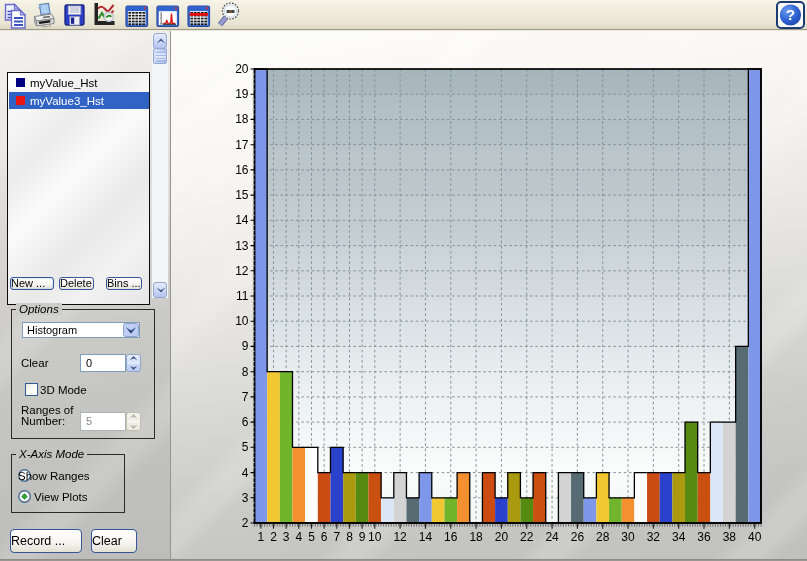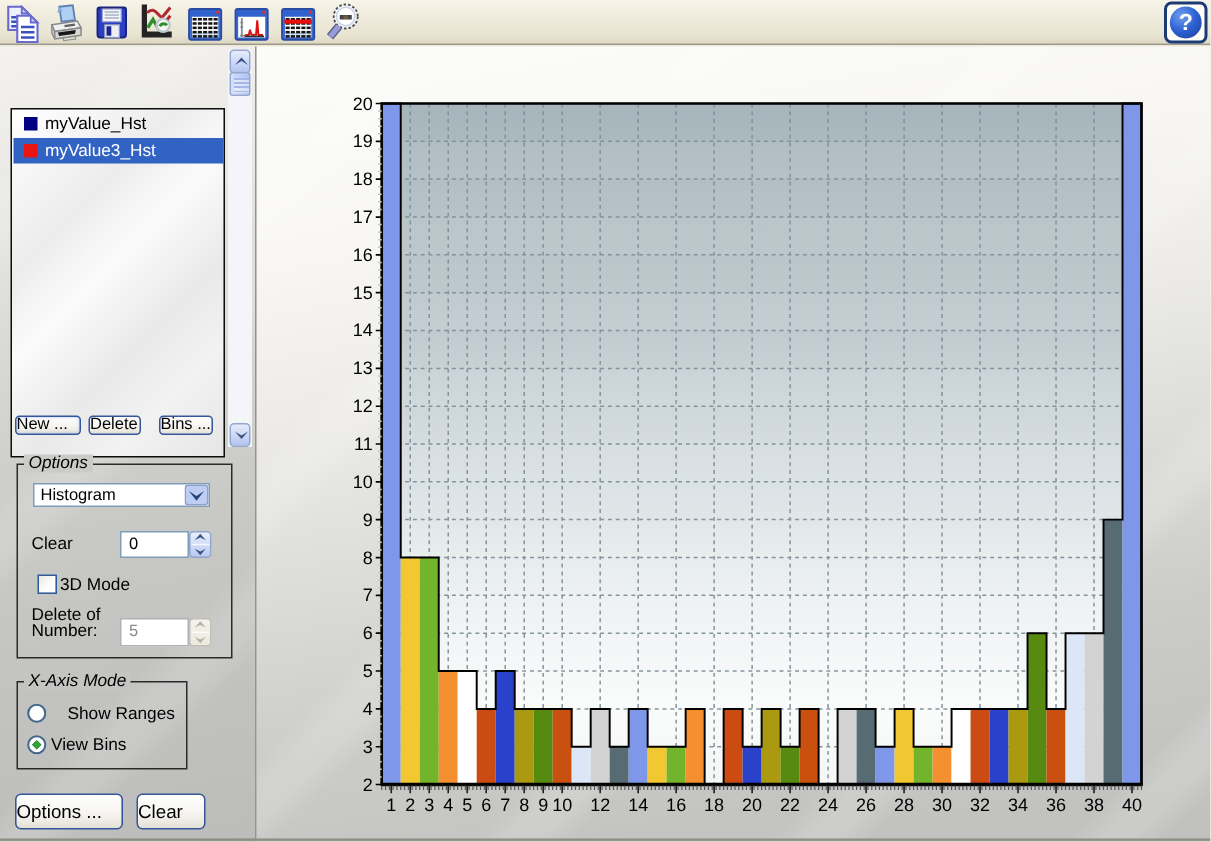--- a/index.html
+++ b/index.html
@@ -219,21 +219,21 @@
                   <stop offset="1" stop-color="#b8c9f2"></stop>
                 </linearGradient>
               </defs>
 <rect x="0.5" y="0.5" width="14" height="17" rx="2.5" fill="url(#sg180)" stroke="#93a5c8"></rect>
 <path d="M1.5 9.0 H13.5" stroke="#ffffff" stroke-width="1" opacity="0.8"></path>
 <path d="M7.5 1.9 L11.2 6.1 L7.5 4.4 L3.8 6.1 z" fill="#3c5480"></path>
 <path d="M7.5 16.1 L3.8 11.9 L7.5 13.6 L11.2 11.9 z" fill="#3c5480"></path>
 </svg></div>
         <div style="position:absolute;left:13px;top:73px;width:13px;height:13px;background:linear-gradient(135deg,#e8e8e4,#ffffff 60%);border:1px solid #2f5c94"></div>
         <div class="lab" style="left:28px;top:74px">3D Mode</div>
-        <div class="lab" style="left:9px;top:94px">Delete of</div>
+        <div class="lab" style="left:9px;top:94px">Ranges of</div>
         <div class="lab" style="left:9px;top:105px">Number:</div>
         <div class="field" style="left:68px;top:102px;width:46px;height:19px;line-height:17px;padding-left:5px;border-color:#afb2b5;color:#8a8a8a">5</div>
         <div style="position:absolute;left:114px;top:102px;width:15px;height:19px"><svg width="15" height="19" viewBox="0 0 15 19">
 <defs>
                 <linearGradient id="sg191" x1="0" y1="0" x2="0" y2="1">
 <stop offset="0" stop-color="#f3f2ec"></stop>
                   <stop offset="1" stop-color="#eceade"></stop>
                 </linearGradient>
               </defs>
 <rect x="0.5" y="0.5" width="14" height="18" rx="2.5" fill="url(#sg191)" stroke="#c3c0b2"></rect>
@@ -241,29 +241,29 @@
 <path d="M7.5 2.1 L11.2 6.3 L7.5 4.7 L3.8 6.3 z" fill="#b4b1a4"></path>
 <path d="M7.5 16.9 L3.8 12.7 L7.5 14.3 L11.2 12.7 z" fill="#b4b1a4"></path>
 </svg></div>
       </div>
 
       <div class="grp" style="left:11px;top:423px;width:114px;height:59px">
         <span class="cap" style="background:#c4c4c2">X-Axis Mode</span>
         <svg width="13" height="13" viewBox="0 0 13 13" style="position:absolute;left:6px;top:14px">
             <circle cx="6.5" cy="6.5" r="5.7" fill="#fff" stroke="#44698c" stroke-width="1.4"></circle>
           </svg>
-        <div class="lab" style="left:33px;top:15px">Show Ranges</div>
+        <div class="lab" style="left:6px;top:15px">Show Ranges</div>
         <svg width="13" height="13" viewBox="0 0 13 13" style="position:absolute;left:6px;top:35px">
             <circle cx="6.5" cy="6.5" r="5.7" fill="#fff" stroke="#44698c" stroke-width="1.4"></circle>
             <path d="M6.5 3.6 L9.4 6.5 L6.5 9.4 L3.6 6.5 z" fill="#2fa437" stroke="#1e7a24" stroke-width="0.6"></path>
           </svg>
-        <div class="lab" style="left:22px;top:36px">View Bins</div>
-      </div>
-
-      <div class="xpbtn" style="left:10px;top:498px;width:72px;height:24px;font-size:12.5px;line-height:22px;border-radius:4px">Options ...</div>
+        <div class="lab" style="left:22px;top:36px">View Plots</div>
+      </div>
+
+      <div class="xpbtn" style="left:10px;top:498px;width:72px;height:24px;font-size:12.5px;line-height:22px;border-radius:4px">Record ...</div>
       <div class="xpbtn" style="left:91px;top:498px;width:46px;height:24px;font-size:12.5px;line-height:22px;border-radius:4px">Clear</div>
     </div>
     <div id="chart">
         <svg id="plot" width="637" height="531" viewBox="0 0 637 531" style="position:absolute;left:-1px;top:-1px">
 <defs>
 <linearGradient id="plotbg" x1="0" y1="0" x2="0" y2="1">
  <stop offset="0" stop-color="#a6b5bb"></stop>
  <stop offset="0.13" stop-color="#b3c0c5"></stop>
  <stop offset="0.34" stop-color="#c2ccd0"></stop>
  <stop offset="0.54" stop-color="#d9e0e3"></stop>

